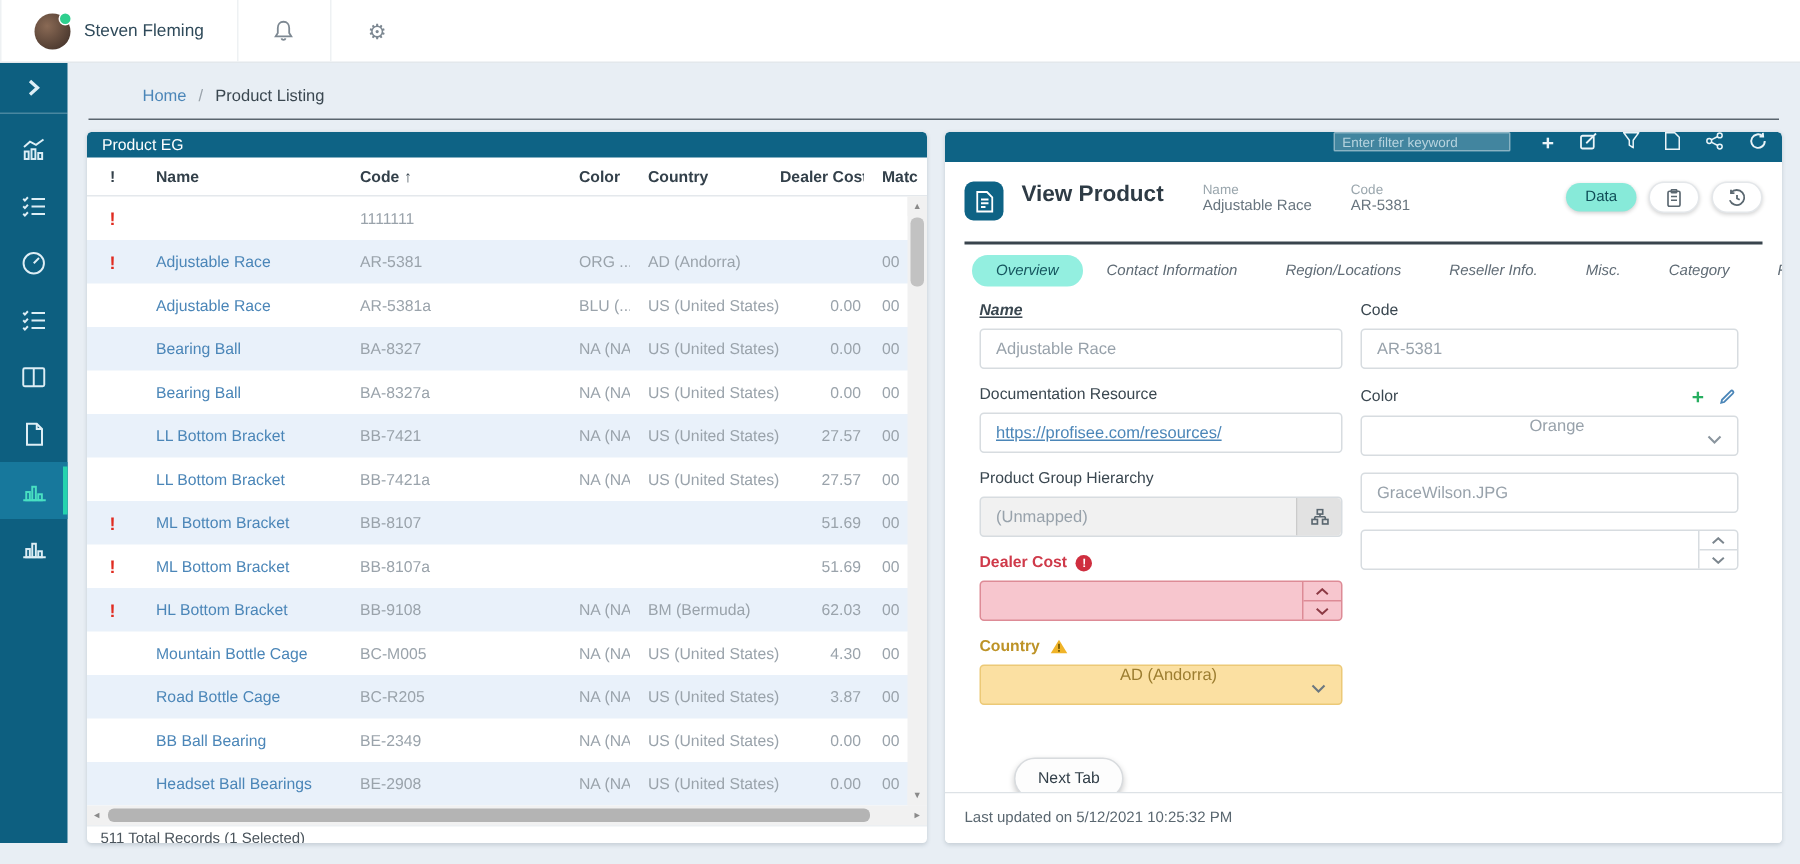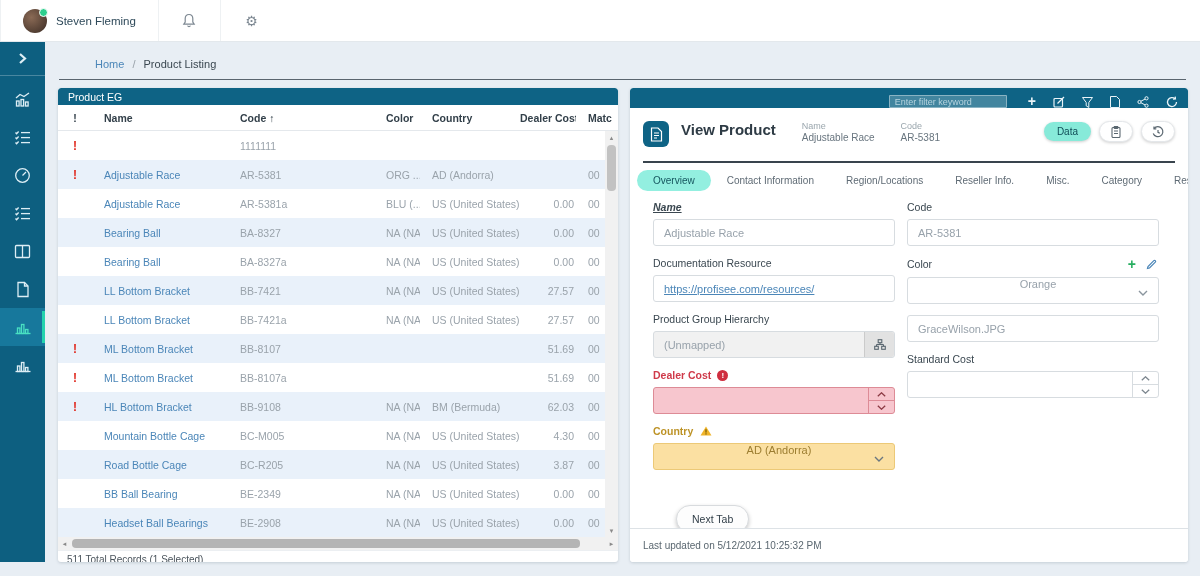--- a/index.html
+++ b/index.html
@@ -68,39 +68,39 @@
   .vscroll .thumb { position:absolute; top:14px; left:2px; width:9px; height:46px; background:#c2c2c2; border-radius:4px; }
   
   .hscroll { height:13px; background:#f1f1f1; position:relative; flex:none; }
   .hscroll .btn { position:absolute; top:0; width:13px; height:13px; color:#8a8a8a; font-size:6px; display:flex; align-items:center; justify-content:center; }
   .hscroll .btn.left { left:0; } .hscroll .btn.right { right:0; }
   .hscroll .thumb { position:absolute; top:2px; left:14px; width:508px; height:9px; background:#b4b4b4; border-radius:4px; }
   .grid-footer { height:18px; font-size:10px; color:#4a545c; display:flex; align-items:center; padding-left:9px; border-top:1px solid #eceff2; flex:none; }
 
   
   .detail-panel { flex:1; height:474px; background:#ffffff; border-radius:3px; box-shadow:0 1px 3px rgba(40,60,80,.18); position:relative; display:flex; flex-direction:column; overflow:hidden; }
-  .detail-toolbar { height:20px; background:#0e6385; border-radius:3px 3px 0 0; display:flex; align-items:flex-end; justify-content:flex-end; gap:17px; padding-right:10px; flex:none; }
+  .detail-toolbar { height:20px; background:#0e6385; border-radius:3px 3px 0 0; display:flex; align-items:flex-start; justify-content:flex-end; gap:17px; padding-right:10px; flex:none; }
   .filter-input { width:118px; height:13px; background:rgba(255,255,255,.22); border:1px solid rgba(255,255,255,.38); border-radius:1px; font-size:9px; color:#cfe4ec; padding:0 5px; outline:none; margin-right:4px; }
   .filter-input::placeholder { color:#b7d4df; }
   .tb-icon { color:#eaf4f8; font-size:12px; line-height:1; cursor:pointer; display:flex; align-items:center; }
   .tb-icon svg { stroke:#eaf4f8; fill:none; }
 
   .detail-header { height:38px; display:flex; align-items:flex-start; padding:0 13px; margin-top:13px; flex:none; }
   .doc-badge { width:26px; height:26px; border-radius:6px; background:#0e6385; display:flex; align-items:center; justify-content:center; flex:none; }
   .detail-title { font-size:15px; font-weight:600; color:#2e3b45; margin-left:12px; }
   .mini-field { margin-left:26px; display:flex; flex-direction:column; line-height:1.25; }
   .mini-label { font-size:9px; color:#9aa6ad; }
   .mini-value { font-size:10px; color:#68757f; }
   .detail-header-right { margin-left:auto; display:flex; align-items:center; gap:8px; }
   .data-pill { background:#87ead9; color:#0f4c56; font-size:10px; font-weight:normal; padding:4px 13px; border-radius:12px; border:none; box-shadow:0 1px 3px rgba(0,0,0,.2); cursor:pointer; }
   .hdr-mini-btn { width:34px; height:21px; border-radius:11px; background:#ffffff; border:1px solid #e4e7ea; box-shadow:0 1px 3px rgba(0,0,0,.18); display:flex; align-items:center; justify-content:center; cursor:pointer; }
   .hdr-mini-btn svg { stroke:#5a6770; fill:none; }
   .detail-divider { height:2px; background:#39444d; margin:2px 13px 0 13px; flex:none; }
 
-  .tabs-row { display:flex; align-items:center; padding:7px 13px 2px 7px; gap:0; flex:none; }
+  .tabs-row { display:flex; align-items:center; padding:7px 13px 2px 18px; gap:0; flex:none;font-style:italic; }
   .tab { font-size:10px; color:#5f6b75; padding:5px 16px; border-radius:14px; cursor:pointer; white-space:nowrap; }
   .tab.active { background:#93efe0; color:#15555e; }
 
   .form-area { display:grid; grid-template-columns:242px 252px; column-gap:12px; margin:8px 0 0 23px; }
   .field { margin-bottom:11px; }
   .field-label-row { display:flex; align-items:center; margin-bottom:6px; }
   .field-label { font-size:10.5px; color:#3a4750; }
   .field-label.emph { font-weight:bold; font-style:italic; text-decoration:underline; }
   .field-label.error { color:#cf3a4a; font-weight:600; }
   .field-label.warn { color:#bd9327; font-weight:600; }
@@ -610,23 +610,20 @@
                   </svg>
                 </span>
             </div>
           </div>
           <div class="field">
             <div class="input-box">
                 <span>GraceWilson.JPG</span>
               </div>
           </div>
           <div class="field">
-            <div class="field-label-row">
-                <span class="field-label">Standard Cost</span>
-              </div>
             <div class="input-box">
               <span></span>
               <span class="spinner">
                 <span class="sp">
                     <svg width="9" height="5" viewBox="0 0 9 5" fill="none" stroke-width="1.3">
                       <polyline points="0.8,4.2 4.5,0.8 8.2,4.2"></polyline>
                     </svg>
                   </span>
                 <span class="sp">
                     <svg width="9" height="5" viewBox="0 0 9 5" fill="none" stroke-width="1.3">

